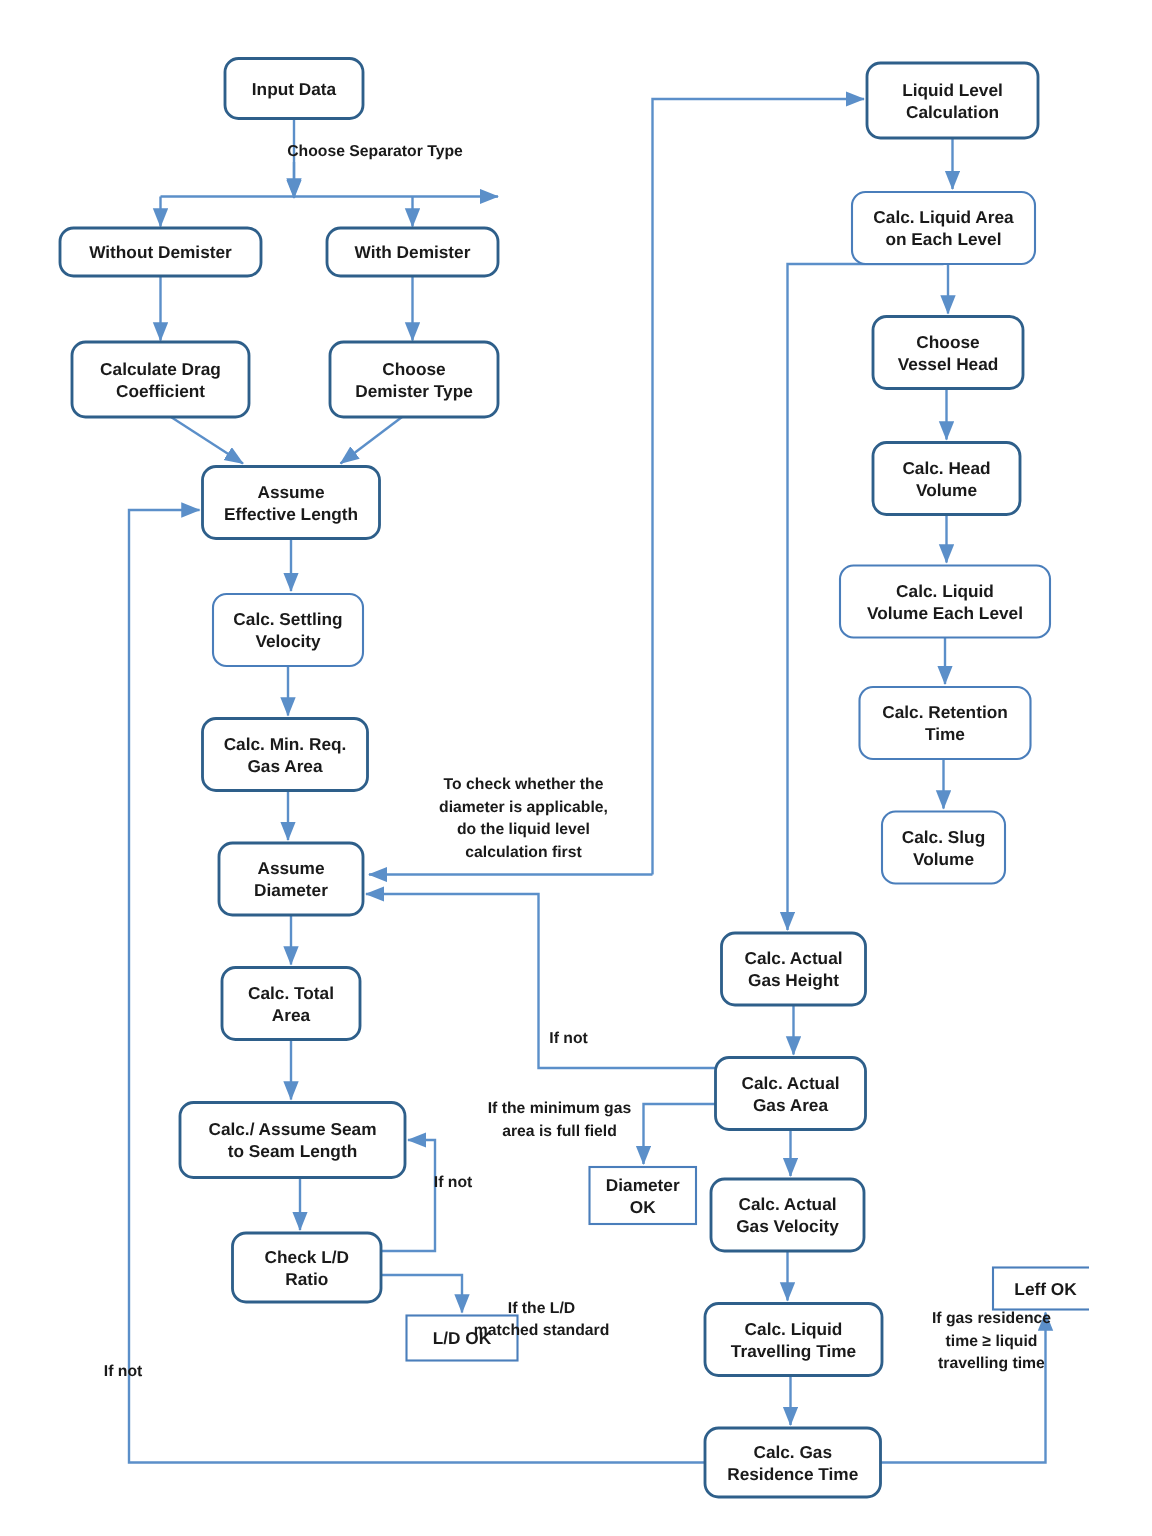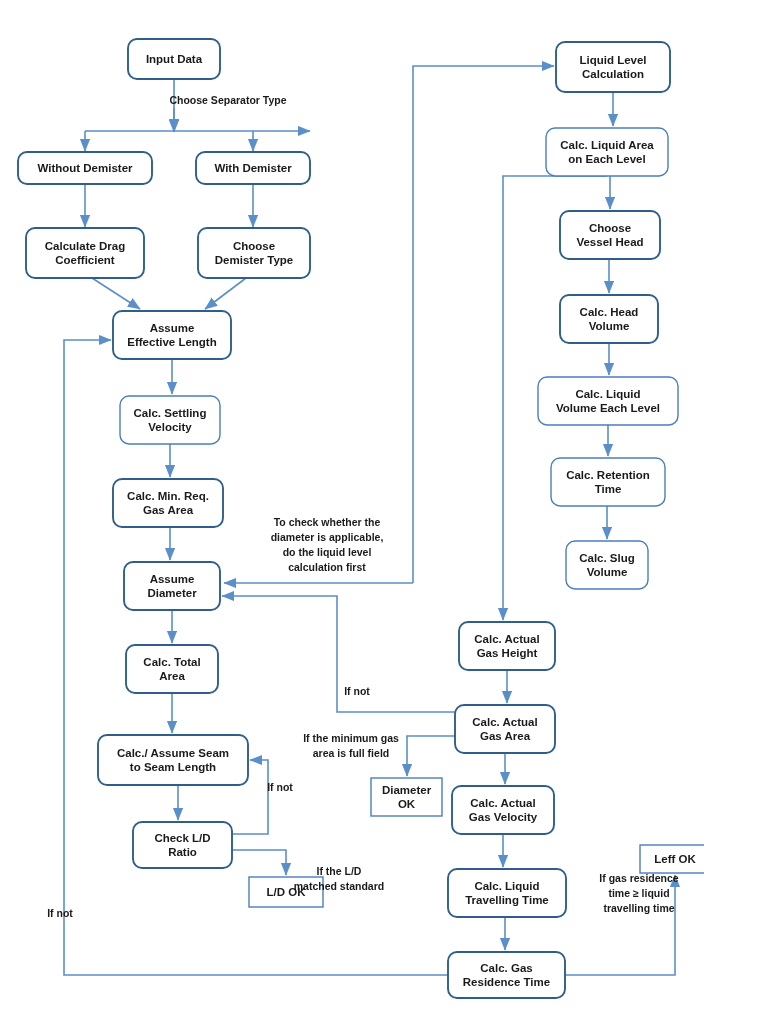--- a/index.html
+++ b/index.html
@@ -1,17 +1,17 @@
 <!DOCTYPE html>
 <html><head>
 <meta charset="utf-8">
 <style>
   html,body{margin:0;padding:0;background:#ffffff;}
   body{font-family:"Liberation Sans",sans-serif;}
-  #stage{position:relative;width:704px;height:1024px;background:#fff;overflow:hidden;}
+  #stage{position:relative;width:704px;height:1024px;background:#fff;overflow:hidden;padding-left:22px;}
   svg{display:block;}
   .node-text{font-family:"Liberation Sans",sans-serif;font-weight:bold;fill:#1a1a1a;text-anchor:middle;}
   .edge-label{font-family:"Liberation Sans",sans-serif;font-weight:bold;fill:#1a1a1a;text-anchor:middle;}
   .note-text{font-family:"Liberation Sans",sans-serif;font-weight:bold;fill:#1a1a1a;text-anchor:middle;}
 </style>
 </head>
 <body>
 
 <div id="stage">
   <svg id="flow" width="768" height="1024" viewBox="0 0 768 1024">

